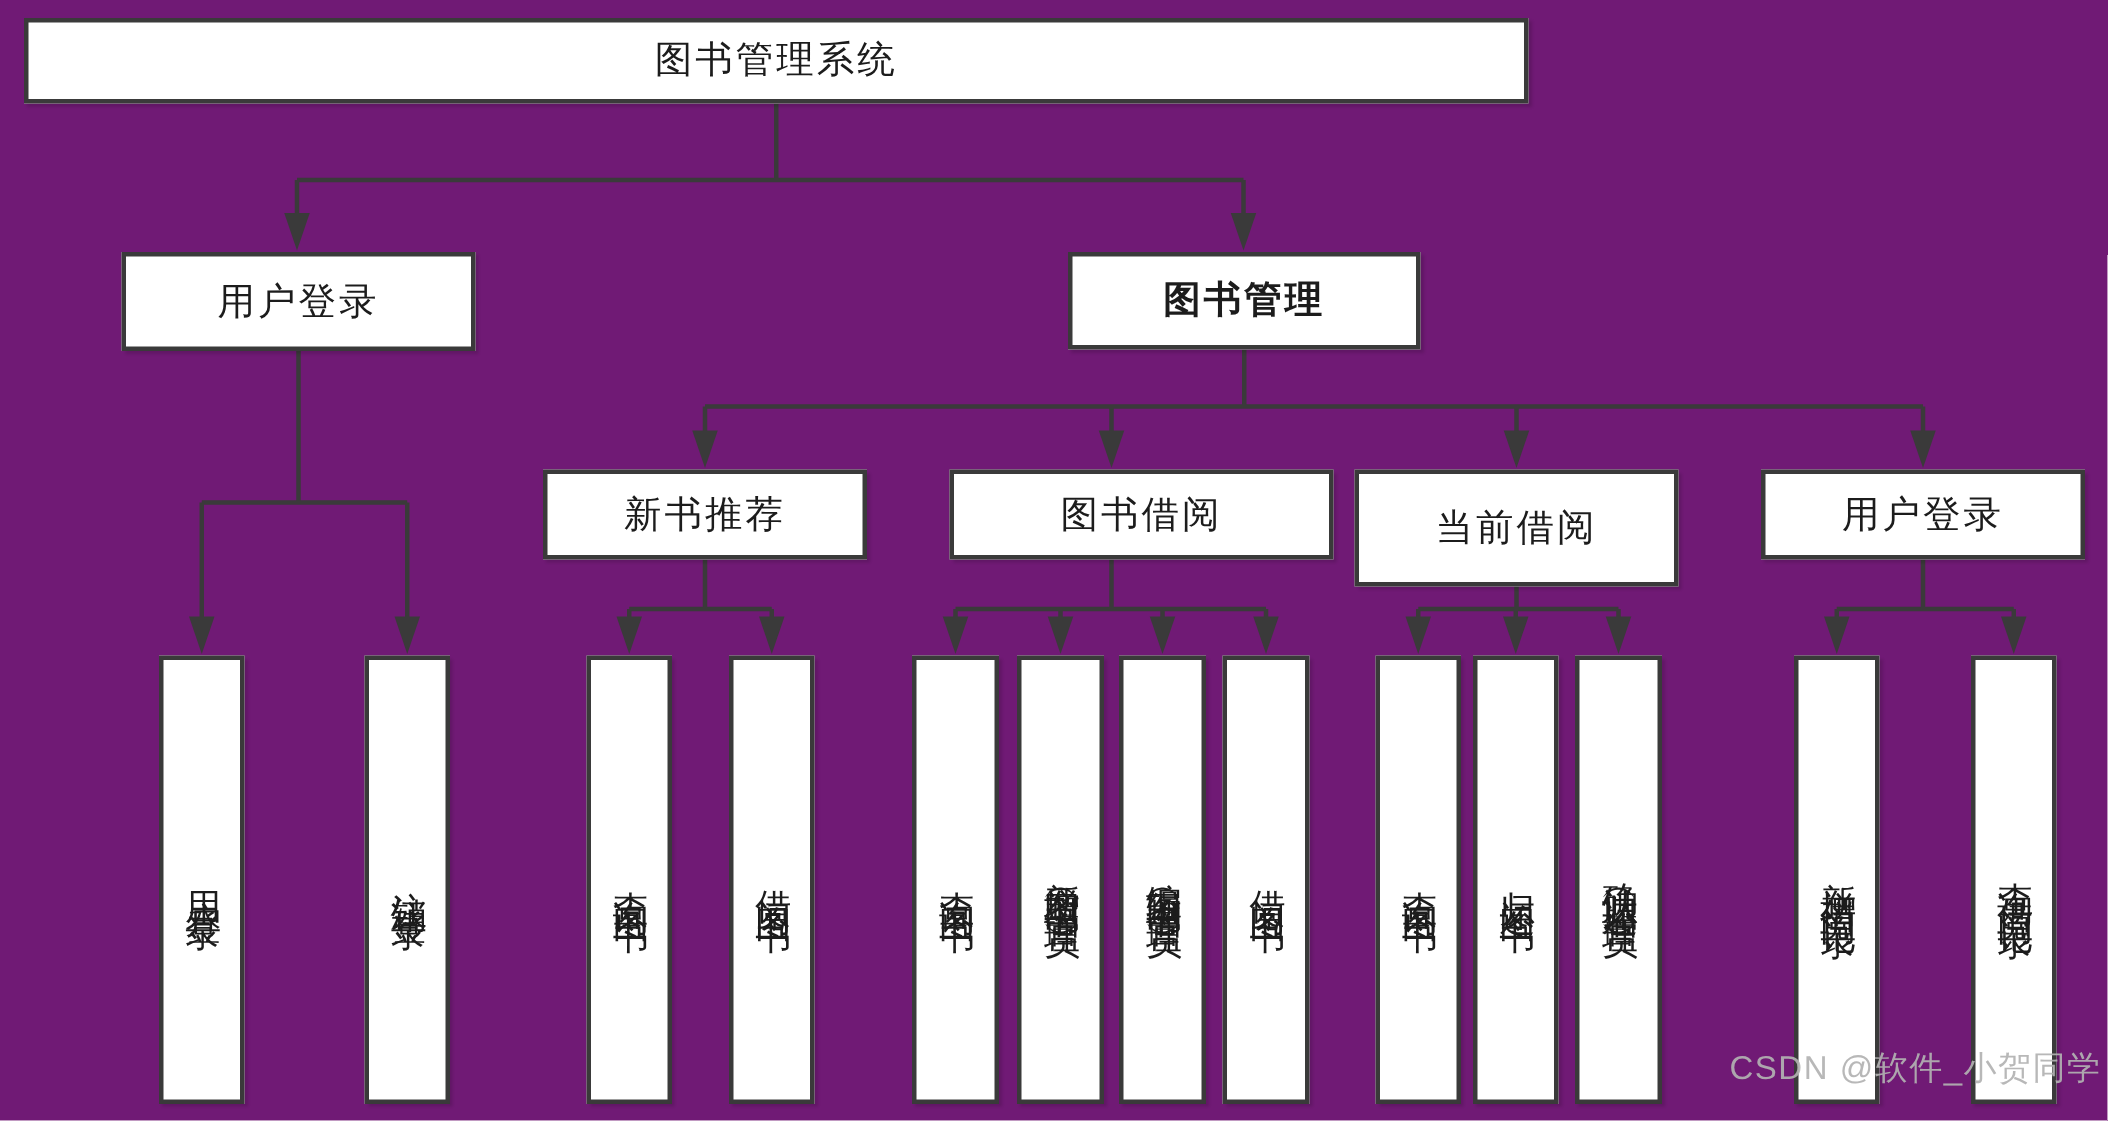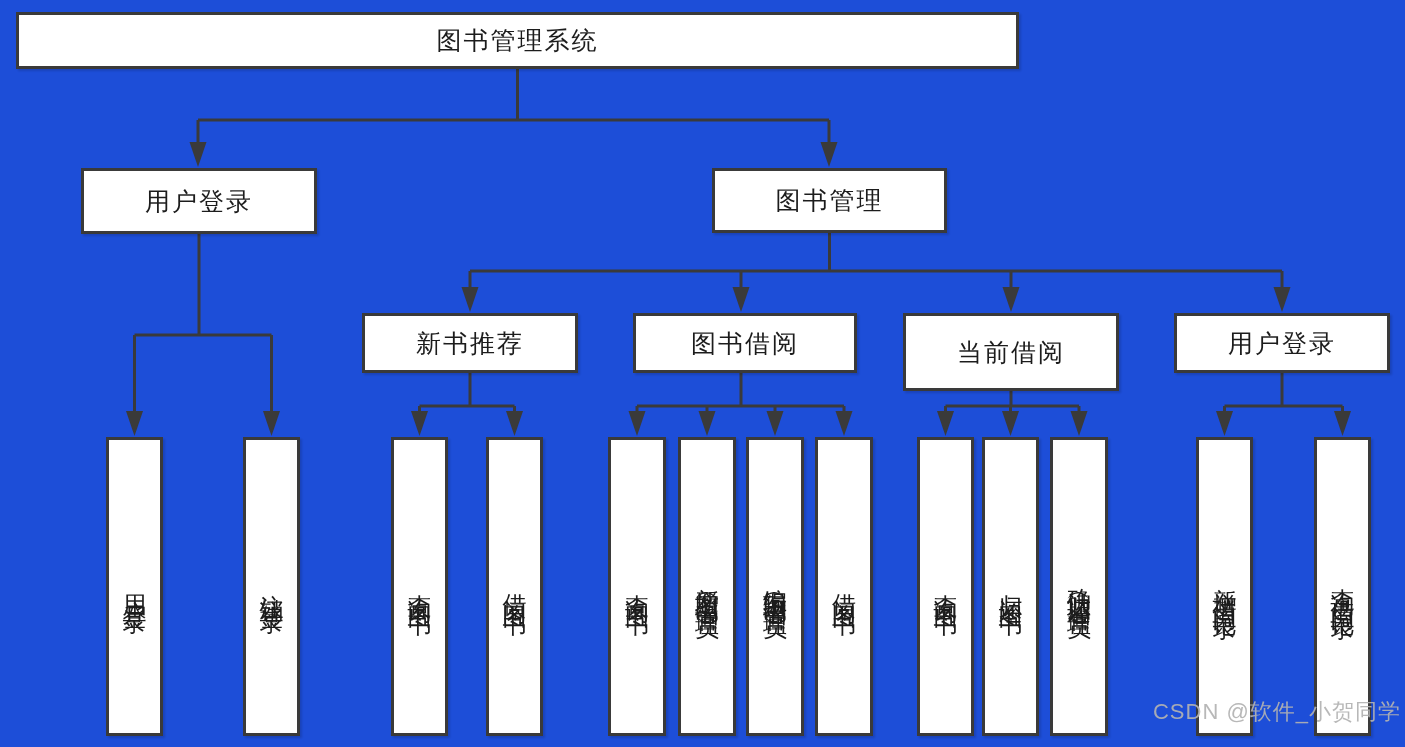--- a/index.html
+++ b/index.html
@@ -1,20 +1,20 @@
 <!DOCTYPE html>
 <html><head>
 <meta charset="utf-8">
 <style>
   html, body { margin: 0; padding: 0; background: #ffffff; }
   .stage {
     position: relative;
     width: 1405px;
     height: 747px;
-    background: #1d4ed8;
+    background: #701a75;
     font-family: "Liberation Sans", "DejaVu Sans", sans-serif;
     overflow: hidden;
   }
   .stage svg.connectors {
     position: absolute;
     left: 0; top: 0;
     width: 1405px; height: 747px;
     z-index: 0;
   }
   .node {
@@ -99,28 +99,28 @@
     </g>
   </svg>
 
   <div class="node" style="left:16px; top:12px; width:1003px; height:57px;">
     <span class="hlabel">图书管理系统</span>
   </div>
 
   <div class="node" style="left:81px; top:168px; width:236px; height:66px;">
     <span class="hlabel">用户登录</span>
   </div>
-  <div class="node" style="left:712px; top:168px; width:235px; height:65px;">
+  <div class="node" style="left:712px; top:168px; width:235px; height:65px;font-weight:bold;">
     <span class="hlabel">图书管理</span>
   </div>
 
   <div class="node" style="left:362px; top:313px; width:216px; height:60px;">
     <span class="hlabel">新书推荐</span>
   </div>
-  <div class="node" style="left:633px; top:313px; width:224px; height:60px;">
+  <div class="node" style="left:633px; top:313px; width:256px; height:60px;">
     <span class="hlabel">图书借阅</span>
   </div>
   <div class="node" style="left:903px; top:313px; width:216px; height:78px;">
     <span class="hlabel">当前借阅</span>
   </div>
   <div class="node" style="left:1174px; top:313px; width:216px; height:60px;">
     <span class="hlabel">用户登录</span>
   </div>
 
   <div class="node" style="left:106px; top:437px; width:57px; height:299px;">

